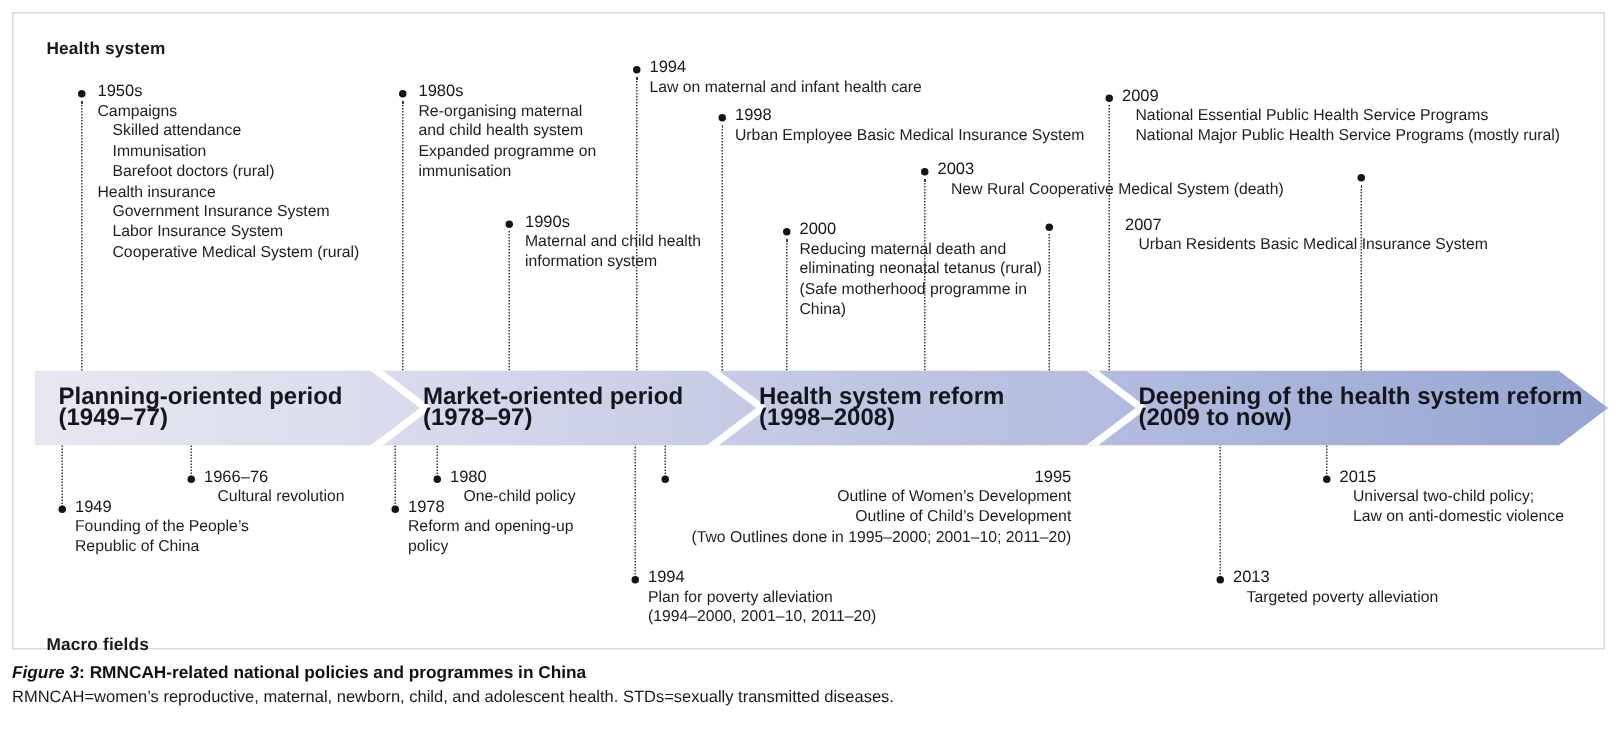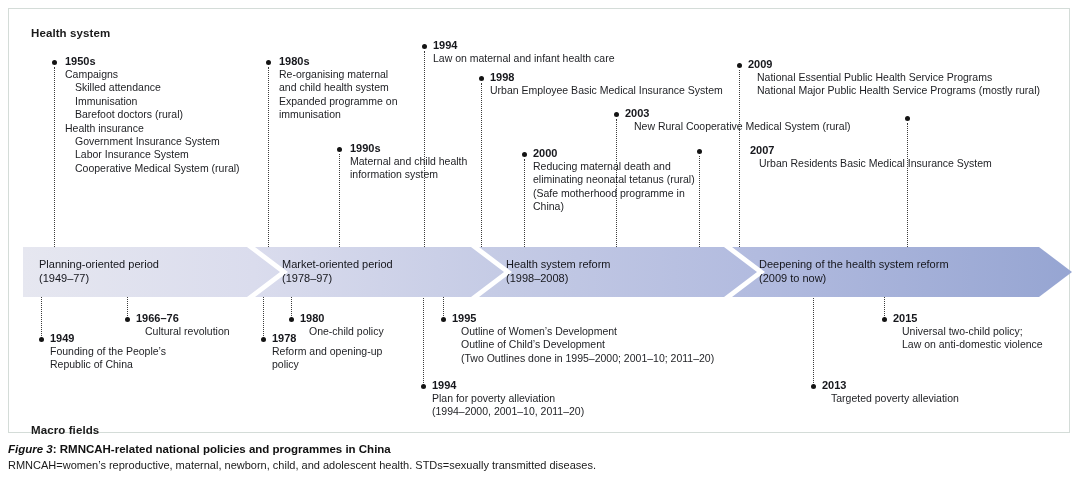--- a/index.html
+++ b/index.html
@@ -47,36 +47,37 @@
     position: absolute;
     left: 14px;
     top: 238px;
     width: 1049px;
     height: 50px;
   }
   #band svg { display: block; }
 
   .band-text {
     position: absolute;
-    font-size: 11px;
+    font-size: 16px;
     color: #15161c;
     line-height: 13.5px;
     white-space: nowrap;
     pointer-events: none;
+    font-weight: bold;
   }
   .band-text .l2 { display: block; }
 
   
   .event {
     position: absolute;
     white-space: nowrap;
   }
   .event .yr {
     font-size: 11px;
-    font-weight: bold;
+    font-weight: normal;
     color: #16171c;
     line-height: 13px;
     display: block;
   }
   .event .desc {
     font-size: 10.5px;
     color: #1d1e22;
     line-height: 13.4px;
     display: block;
   }
@@ -199,21 +200,21 @@
       <span class="yr">2000</span>
       <span class="desc">Reducing maternal death and</span>
       <span class="desc">eliminating neonatal tetanus (rural)</span>
       <span class="desc">(Safe motherhood programme in</span>
       <span class="desc">China)</span>
     </div>
 
     <div class="dot" style="left:605px; top:103px;"></div>
     <div class="event body-indent" style="left:616px; top:98px;">
       <span class="yr">2003</span>
-      <span class="desc">New Rural Cooperative Medical System (rural)</span>
+      <span class="desc">New Rural Cooperative Medical System (death)</span>
     </div>
 
     <div class="dot" style="left:688px; top:140px;"></div>
     <div class="event body-indent" style="left:741px; top:135px;">
       <span class="yr">2007</span>
       <span class="desc">Urban Residents Basic Medical Insurance System</span>
     </div>
 
     <div class="dot" style="left:728px; top:54px;"></div>
     <div class="event body-indent" style="left:739px; top:49px;">
@@ -279,21 +280,21 @@
     </div>
 
     <div class="dot" style="left:252px; top:328px;"></div>
     <div class="event" style="left:263px; top:323px;">
       <span class="yr">1978</span>
       <span class="desc">Reform and opening-up</span>
       <span class="desc">policy</span>
     </div>
 
     <div class="dot" style="left:432px; top:308px;"></div>
-    <div class="event body-indent" style="left:443px; top:303px;">
+    <div class="event body-indent" style="left:443px; top:303px;text-align:right;">
       <span class="yr">1995</span>
       <span class="desc">Outline of Women’s Development</span>
       <span class="desc">Outline of Child’s Development</span>
       <span class="desc">(Two Outlines done in 1995–2000; 2001–10; 2011–20)</span>
     </div>
 
     <div class="dot" style="left:412px; top:375px;"></div>
     <div class="event" style="left:423px; top:370px;">
       <span class="yr">1994</span>
       <span class="desc">Plan for poverty alleviation</span>

